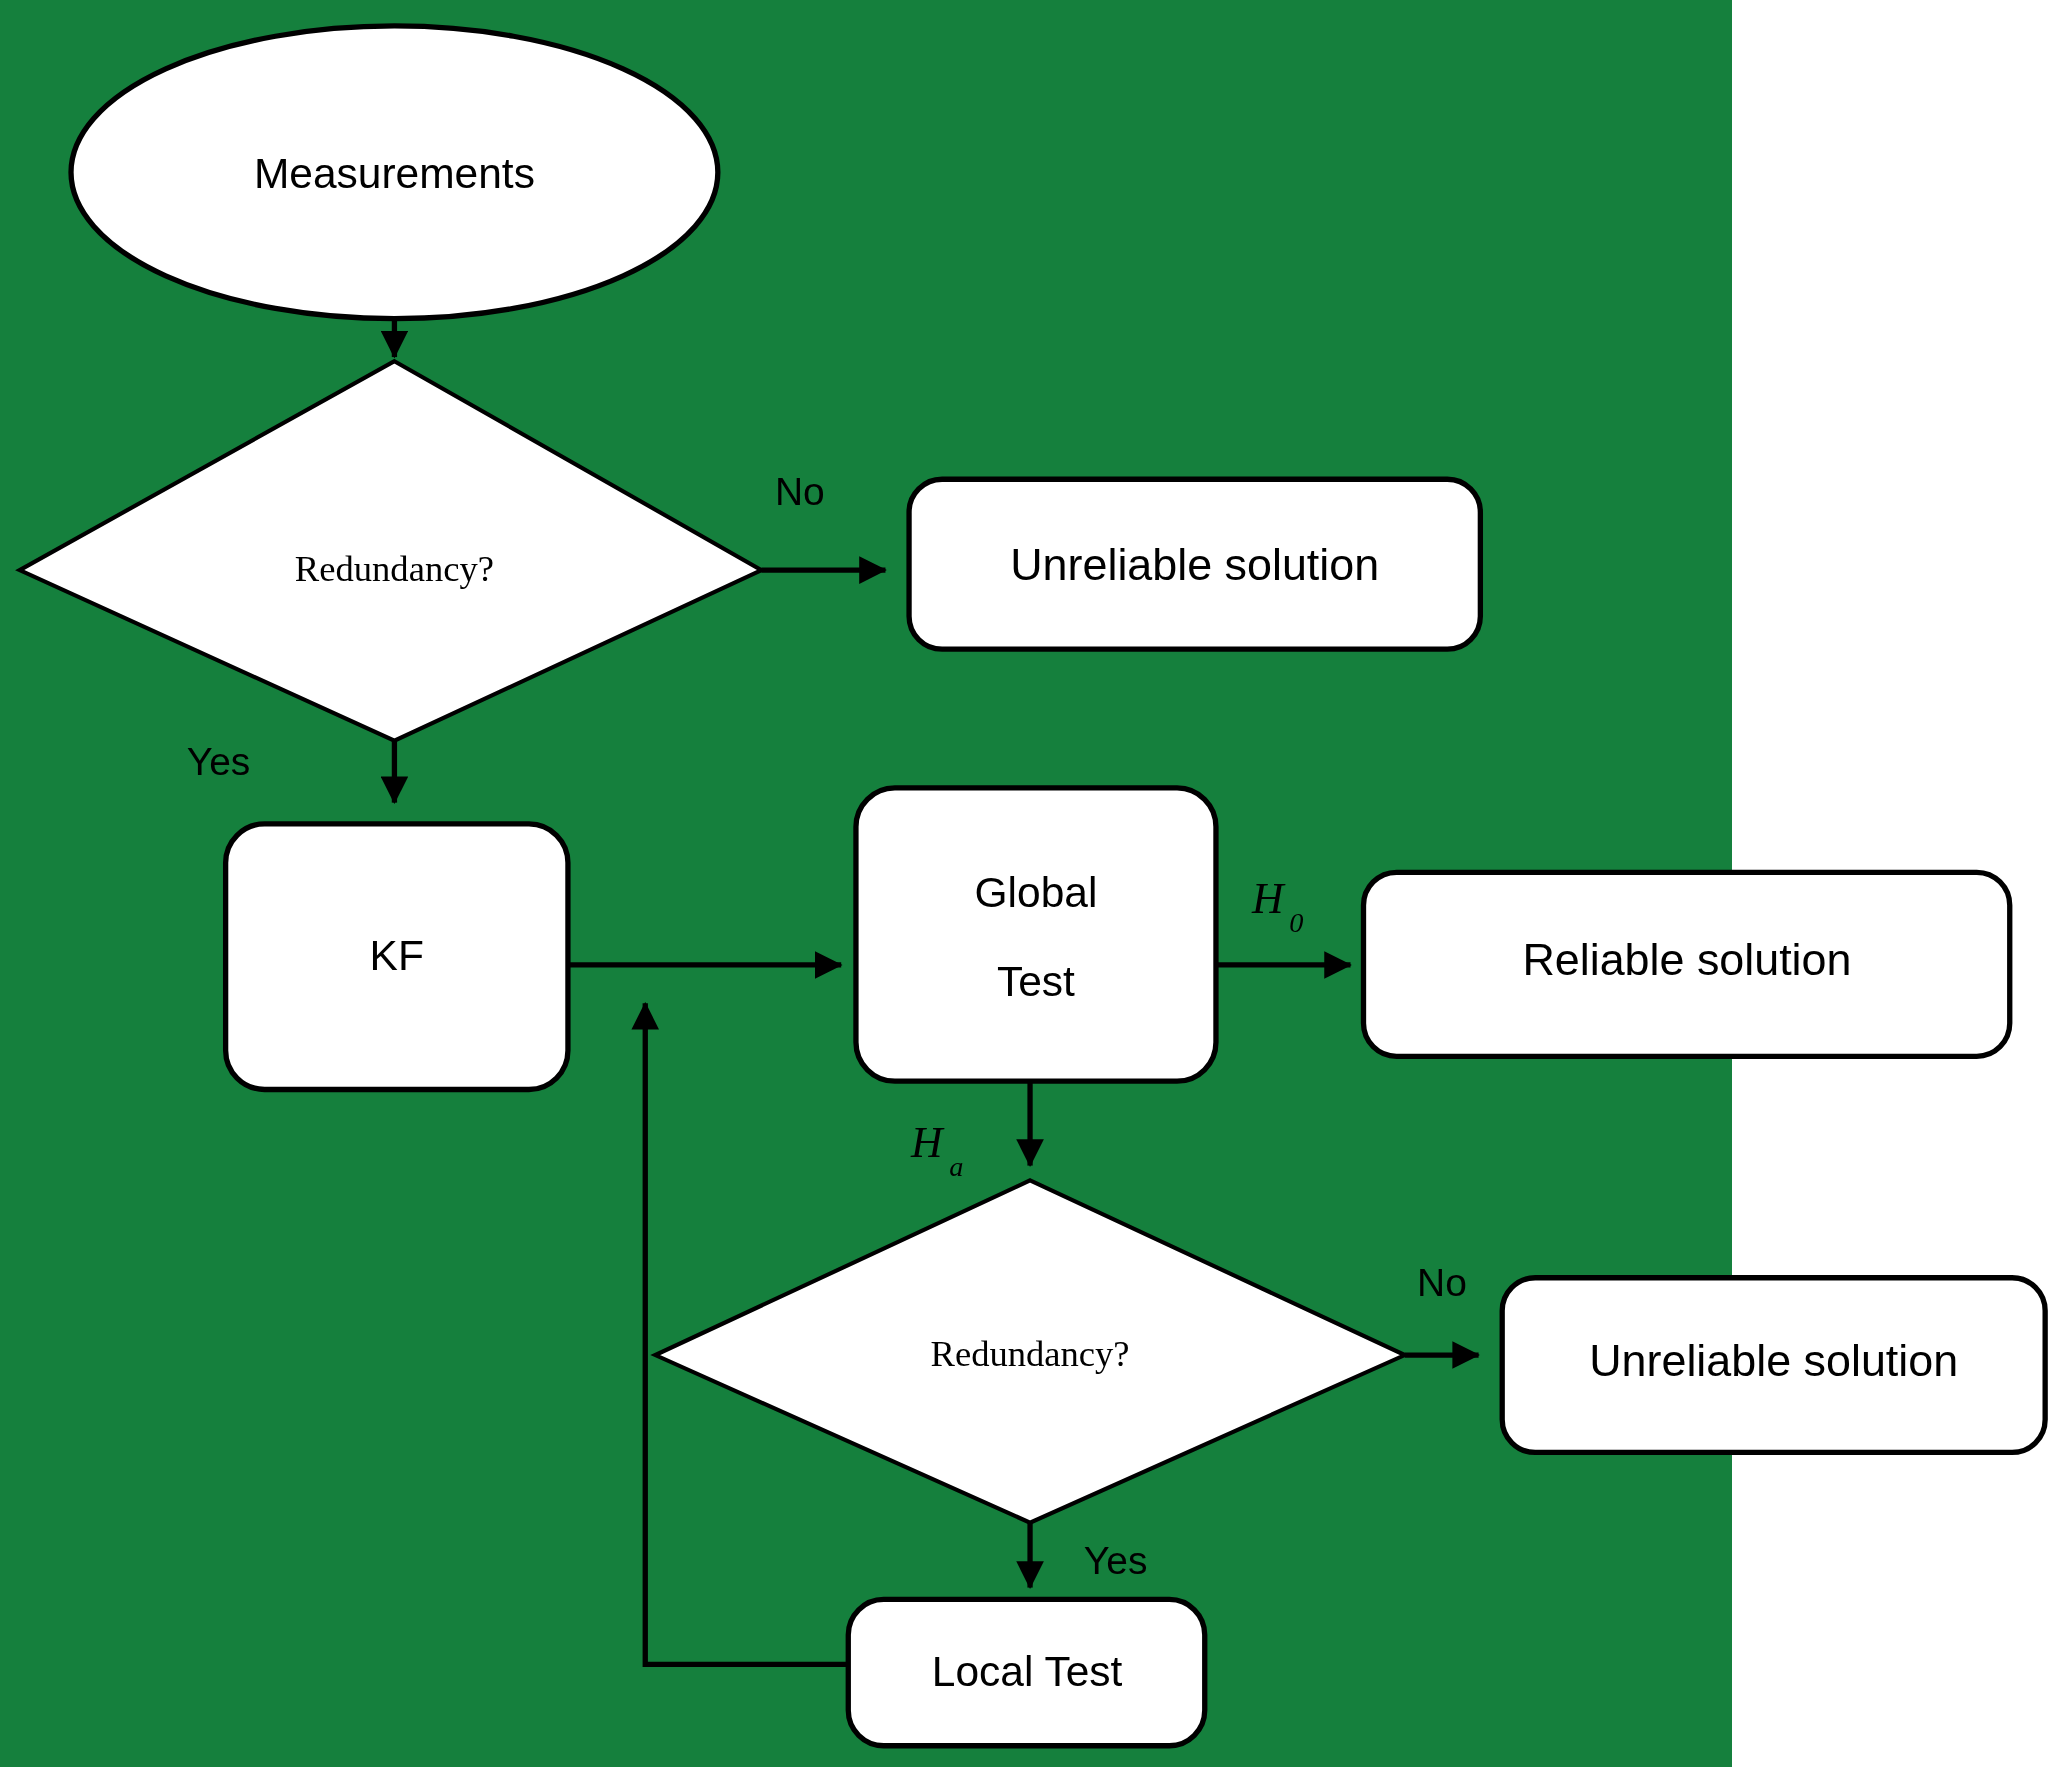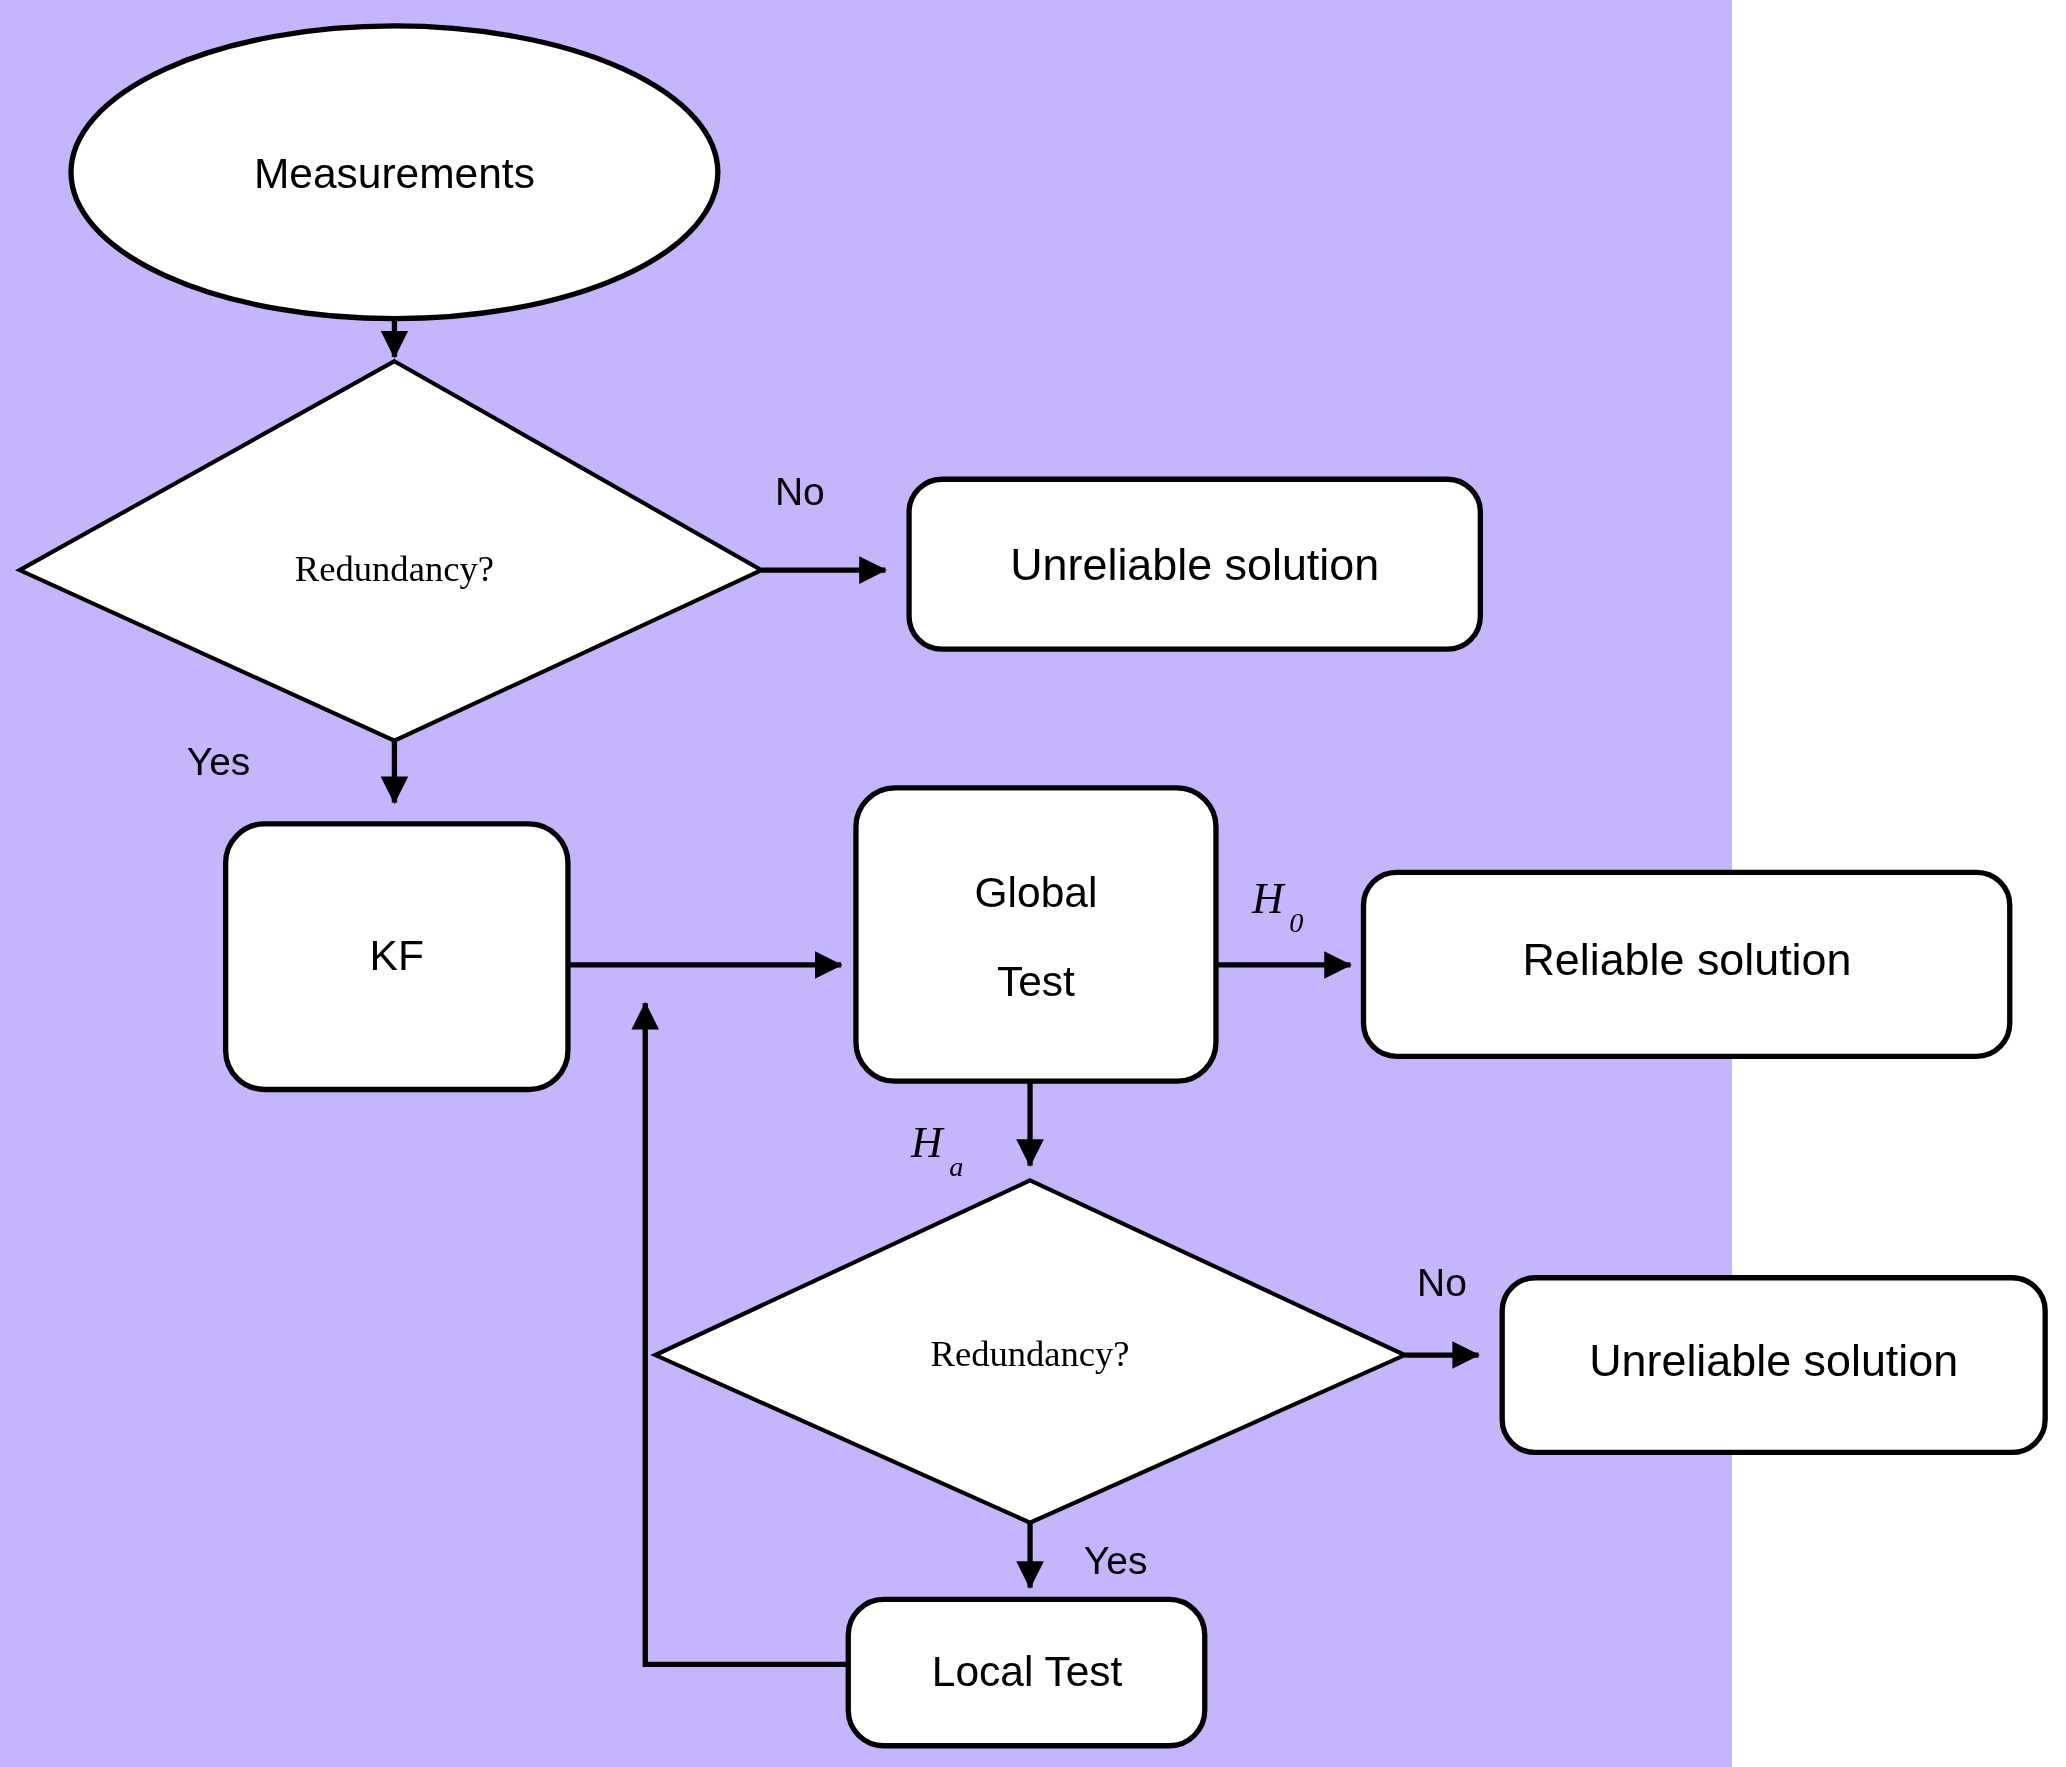--- a/index.html
+++ b/index.html
@@ -10,21 +10,21 @@
   body {
     width: 2066px;
     height: 1767px;
     font-family: "Liberation Sans", sans-serif;
     overflow: hidden;
   }
   #flowchart-root {
     position: relative;
     width: 1732px;
     height: 1767px;
-    background: #c4b5fd;
+    background: #15803d;
   }
   svg.chart-canvas {
     position: absolute;
     top: 0;
     left: 0;
     width: 2066px;
     height: 1767px;
     display: block;
   }
   .node-shape {

